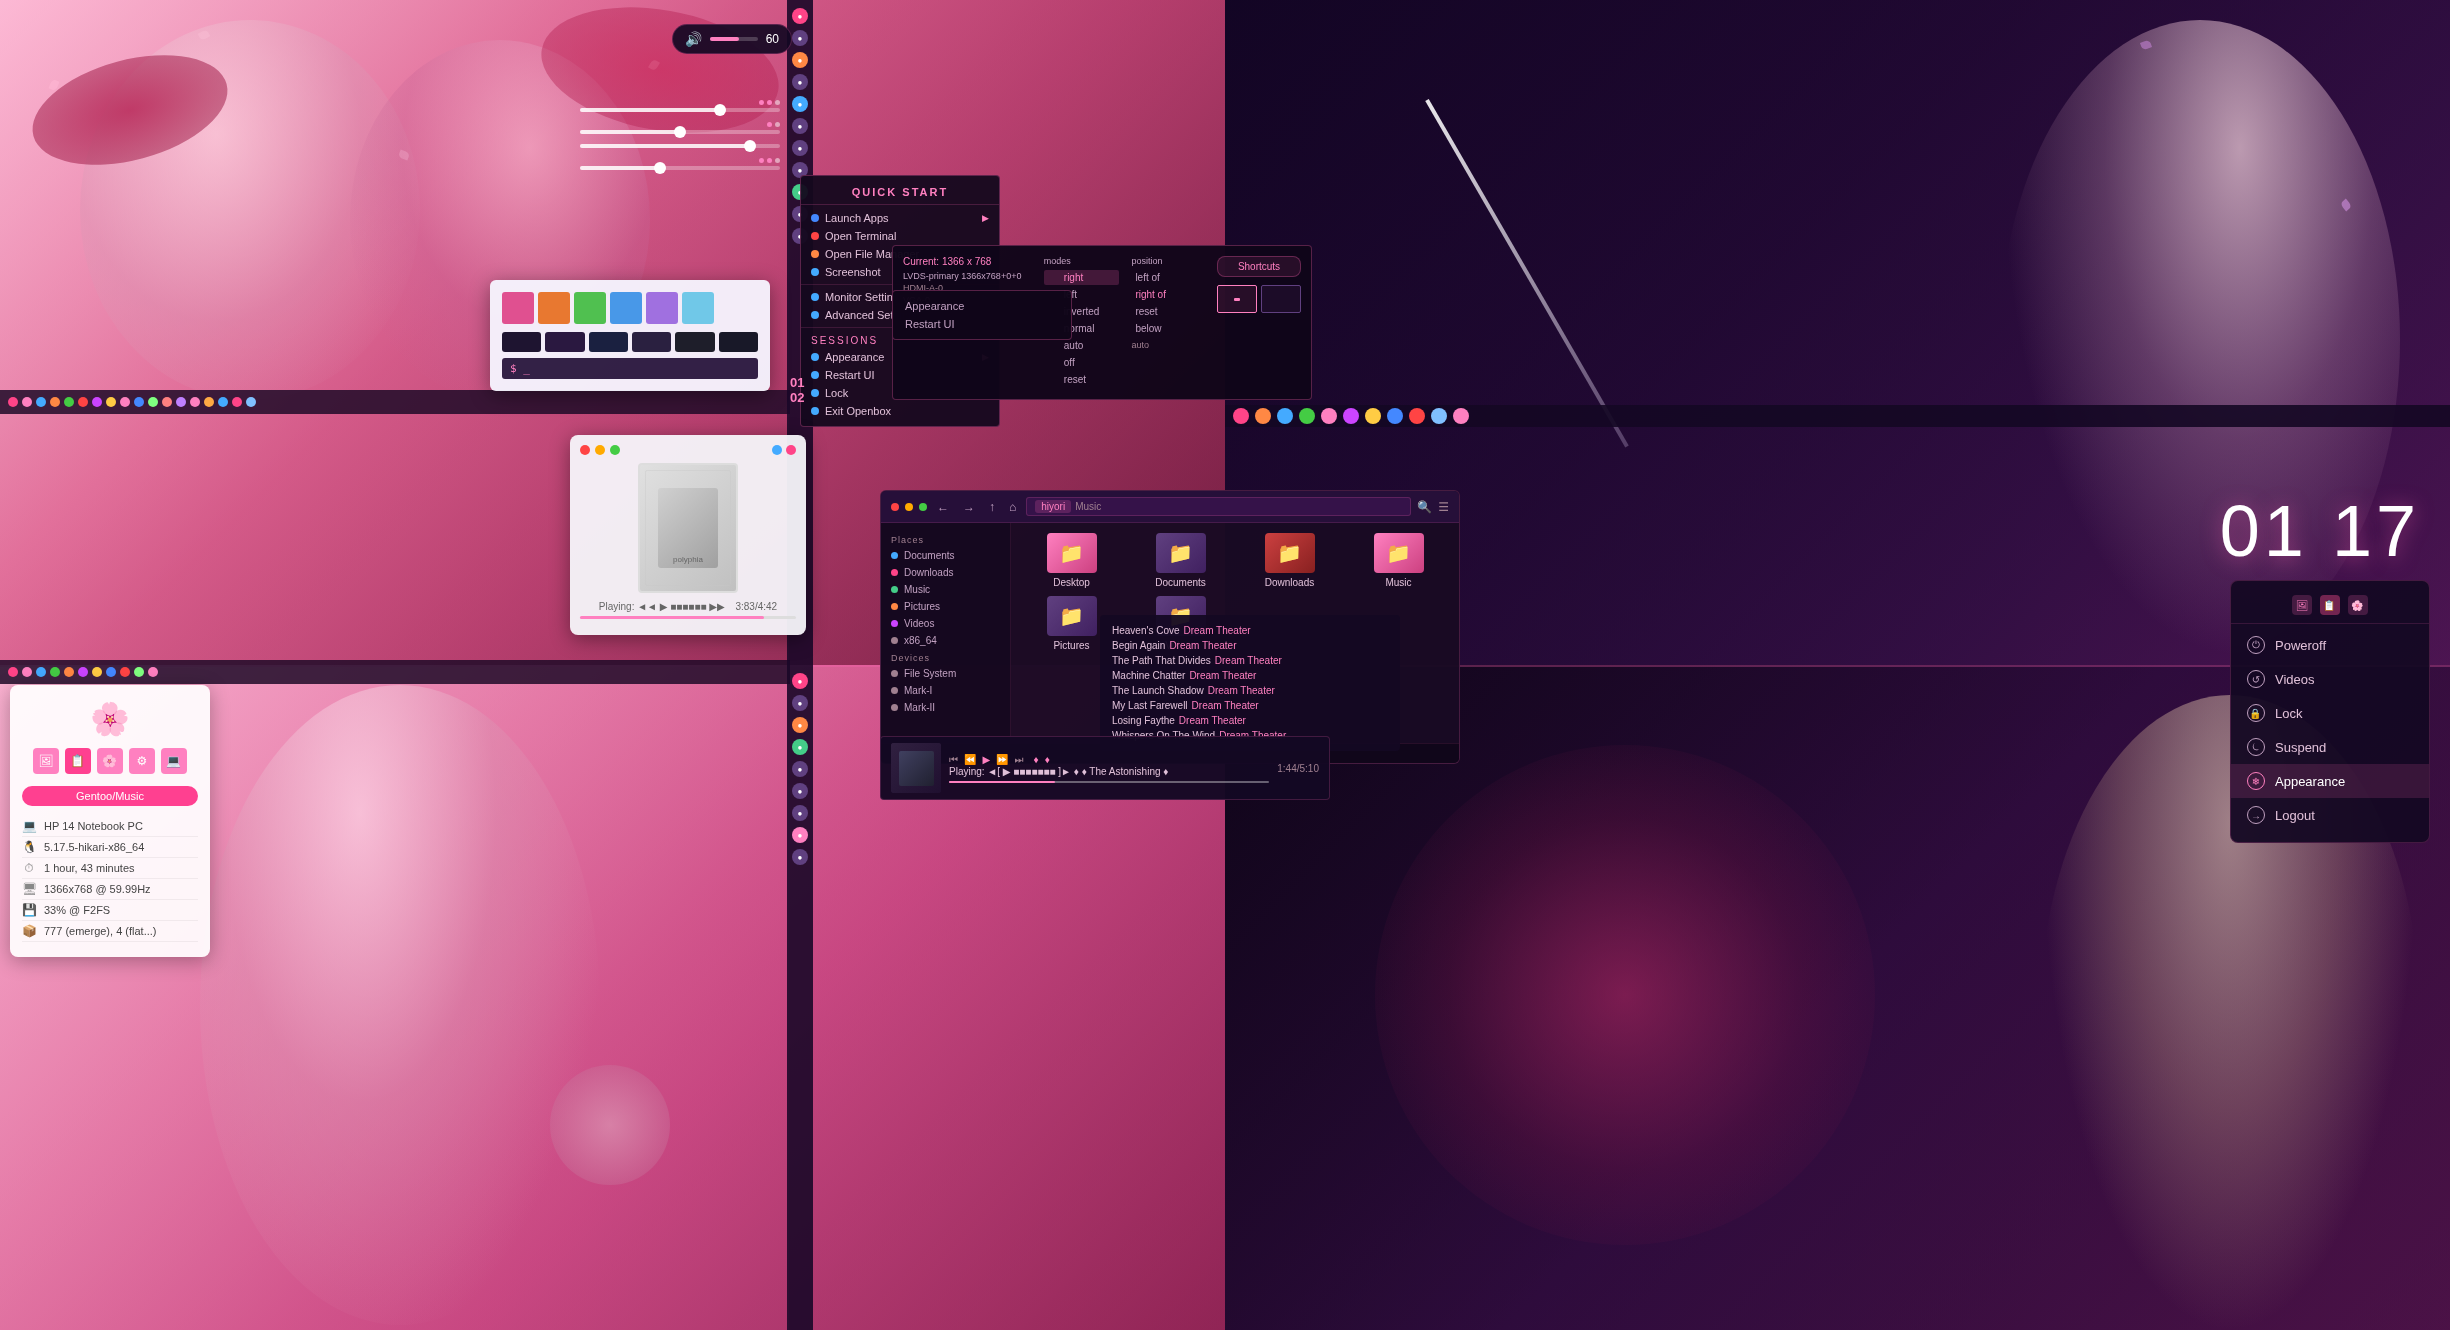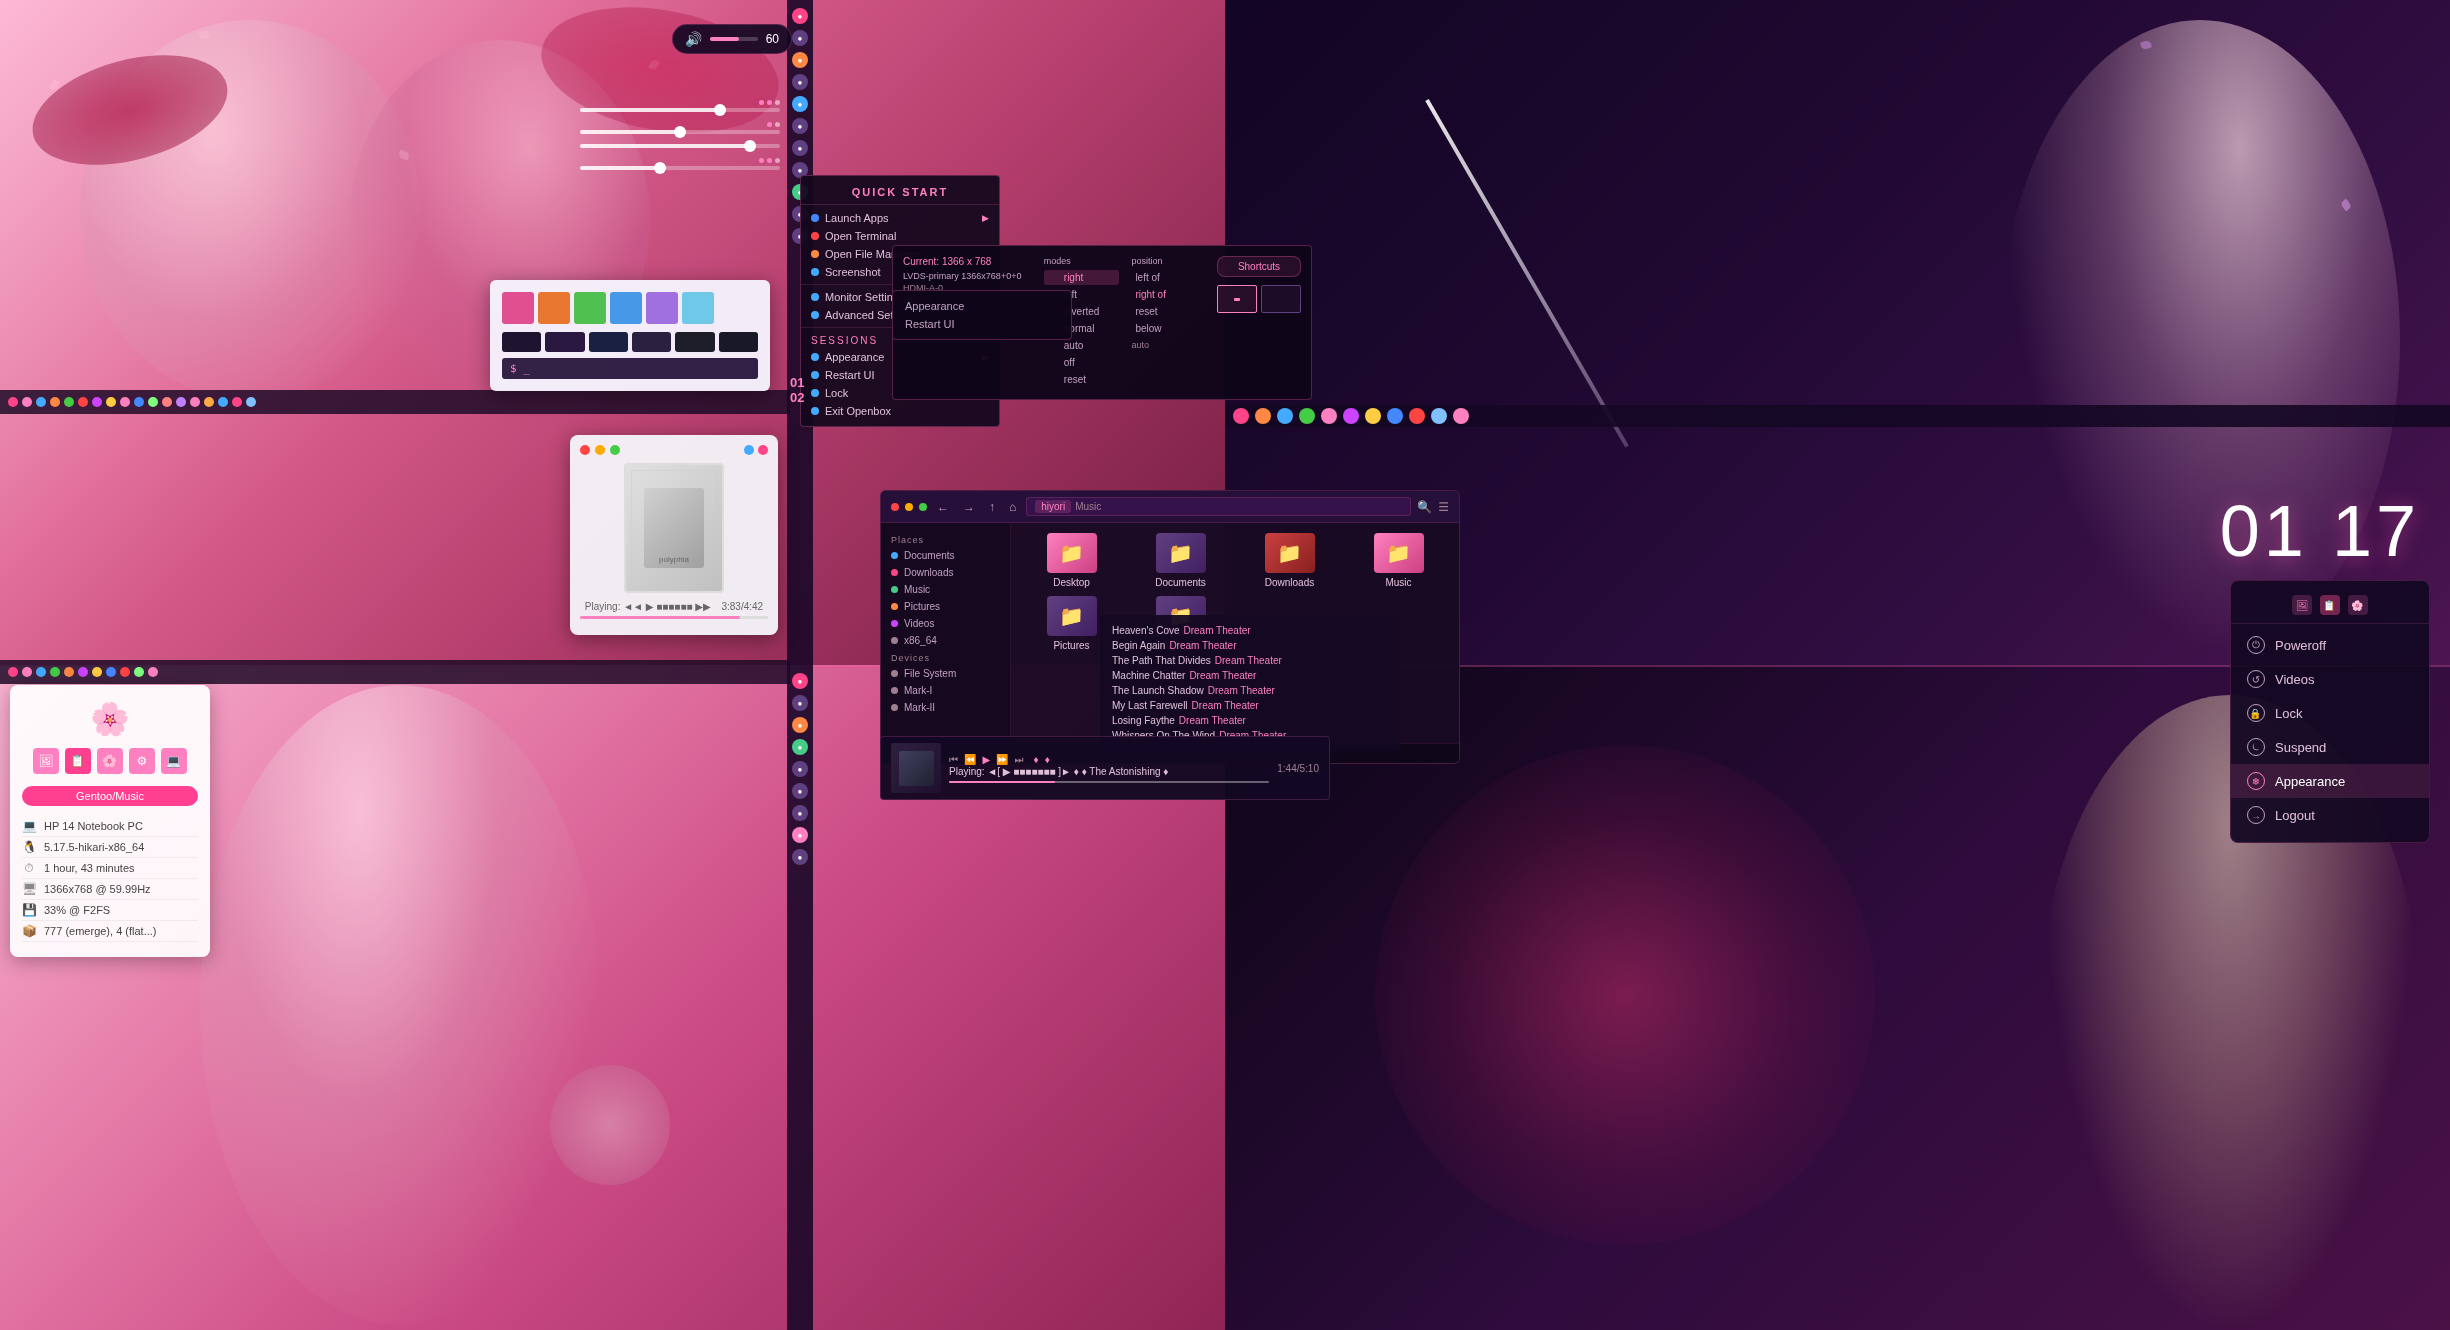--- a/index.html
+++ b/index.html
@@ -338,21 +338,21 @@
       color: #888;
       width: 14px;
       text-align: center;
       font-size: 12px;
     }
 
     
     .music-player {
       position: absolute;
       left: 570px; top: 435px;
-      width: 208px;
+      width: 236px;
       background: rgba(245,245,250,0.95);
       border-radius: 8px;
       z-index: 200;
       padding: 10px;
       box-shadow: 0 4px 20px rgba(0,0,0,0.4);
     }
     .music-window-controls {
       display: flex;
       gap: 5px;
       margin-bottom: 8px;

